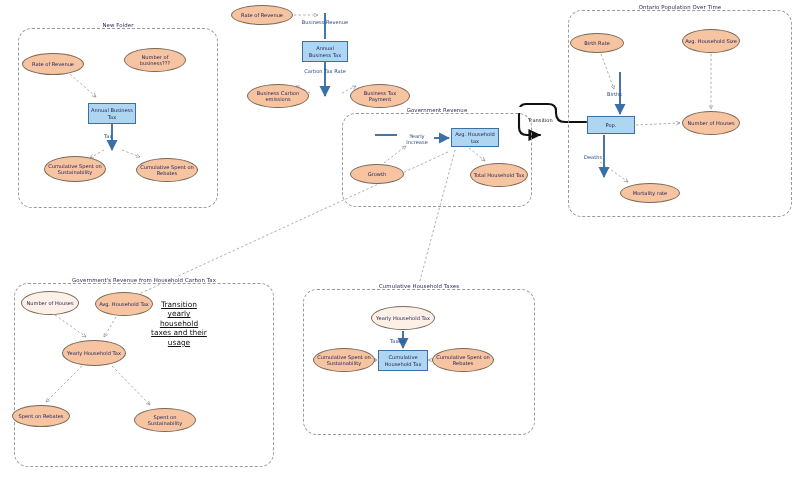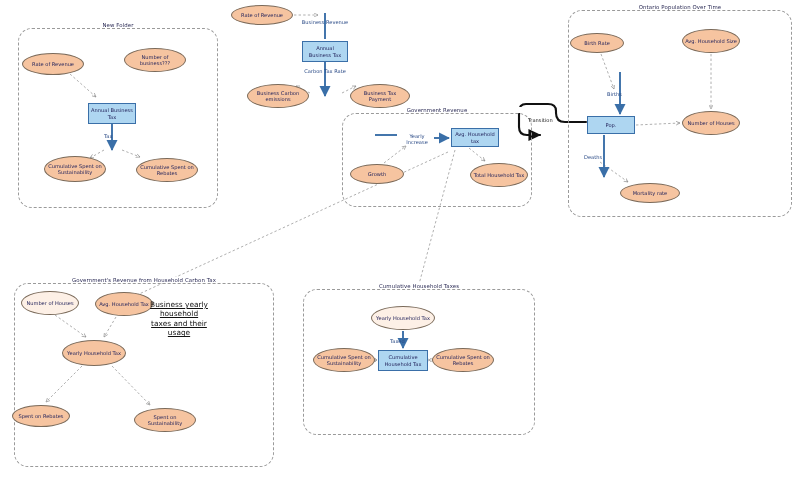--- a/index.html
+++ b/index.html
@@ -206,15 +206,15 @@
 
   <div class="flabel" style="left:104px;top:133px;">Tax</div>
   <div class="flabel" style="left:301px;top:19px;width:48px;white-space:normal;">Business Revenue</div>
   <div class="flabel" style="left:302px;top:68px;width:46px;white-space:normal;">Carbon Tax Rate</div>
   <div class="flabel" style="left:400px;top:133px;width:34px;white-space:normal;">Yearly Increase</div>
   <div class="flabel" style="left:607px;top:91px;">Births</div>
   <div class="flabel" style="left:584px;top:154px;">Deaths</div>
   <div class="flabel" style="left:390px;top:338px;">Taxed</div>
   <div class="flabel dark" style="left:528px;top:117px;">Transition</div>
 
-  <div class="annot" style="left:150px;top:300px;">Business yearly household taxes and their usage</div>
+  <div class="annot" style="left:150px;top:300px;">Transition yearly household taxes and their usage</div>
 
 </div>
 
 </body></html>

